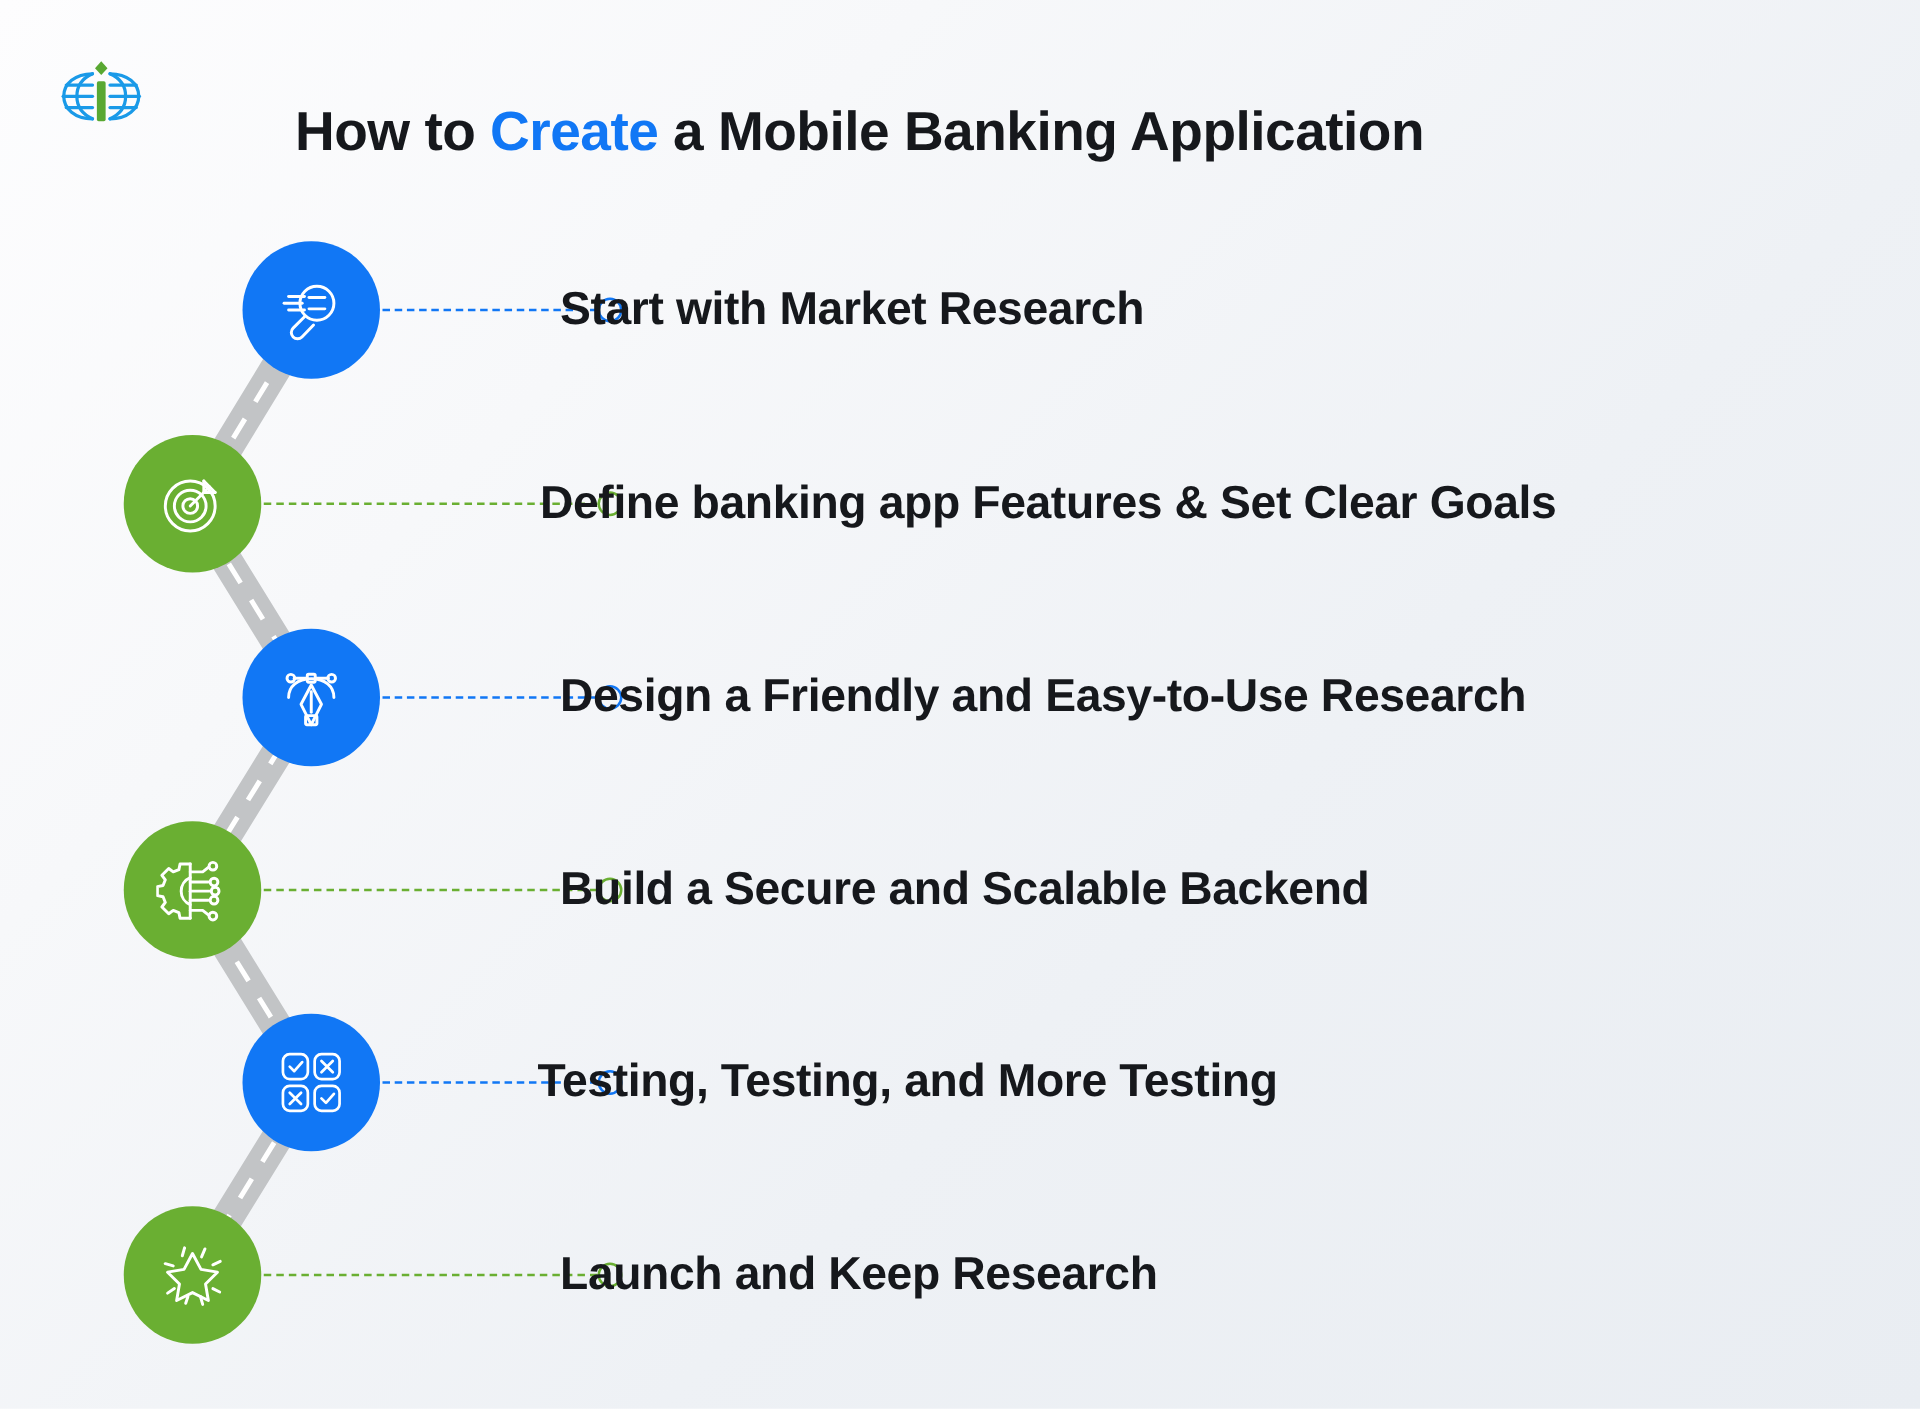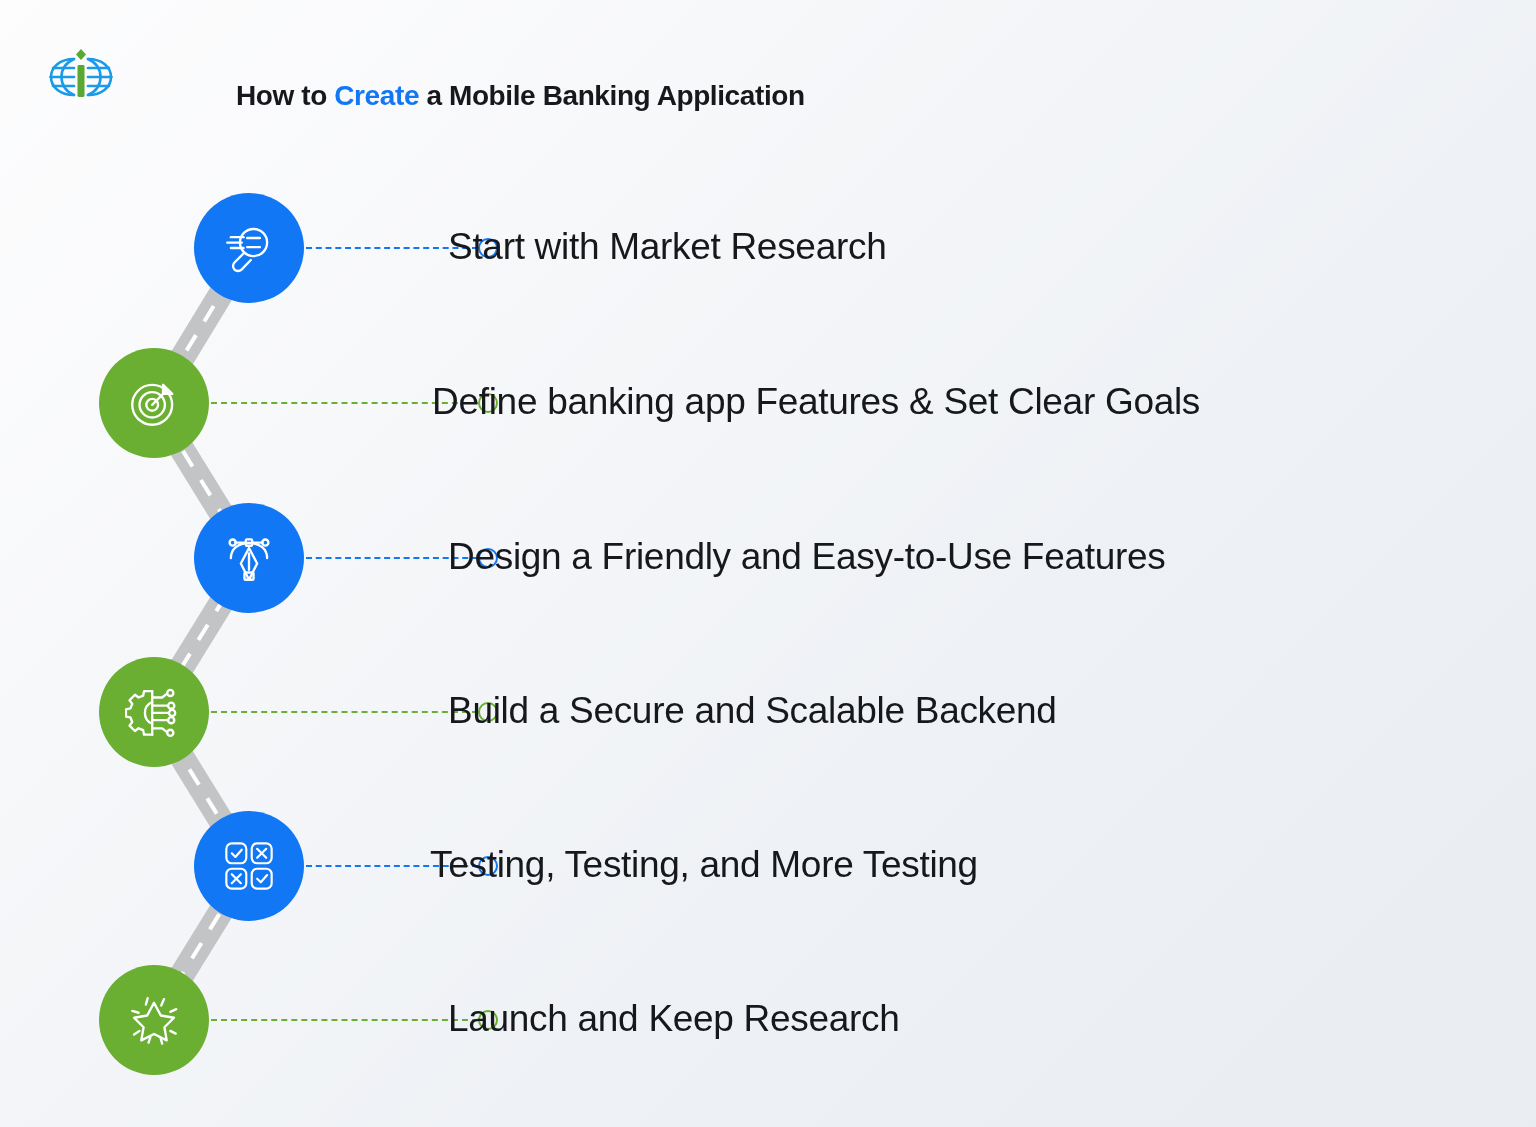--- a/index.html
+++ b/index.html
@@ -39,21 +39,21 @@
     top: 43px;
     width: 72px;
     height: 68px;
   }
 
   #title {
     position: absolute;
     left: 236px;
     top: 48px;
     width: 1080px;
-    font-size: 28px;
+    font-size: 44px;
     font-weight: bold;
     letter-spacing: -0.4px;
     color: #16181c;
     white-space: nowrap;
     line-height: 58px;
   }
   #title .accent {
     color: #1177f5;
   }
 
@@ -124,21 +124,21 @@
   }
   .connector.green-line .ring {
     border-color: #6aaf32;
   }
 
   .step-label {
     position: absolute;
     top: 28px;
     left: 0;
     font-size: 37px;
-    font-weight: normal;
+    font-weight: bold;
     color: #16181c;
     white-space: nowrap;
     letter-spacing: -0.3px;
     line-height: 52px;
   }
 </style>
 </head>
 <body>
 
 <div id="page">
@@ -228,21 +228,21 @@
         <path d="M12 32 C12 22 20 15.5 32 15.5 C44 15.5 52 22 52 32"></path>
         <path d="M32 21 L41 38 L32 56 L23 38 Z"></path>
         <line x1="32" y1="27" x2="32" y2="45"></line>
         <rect x="27" y="48" width="10" height="8" rx="1.2"></rect>
       </svg>
     </div>
     <div class="connector" style="left:112px; width:172px;">
       <div class="dash"></div>
       <div class="ring"></div>
     </div>
-    <div class="step-label" style="left:254px;">Design a Friendly and Easy-to-Use Features</div>
+    <div class="step-label" style="left:254px;">Design a Friendly and Easy-to-Use Research</div>
   </div>
 
   <div class="step" style="left:99px; top:657px;">
     <div class="bubble green">
       <svg viewBox="0 0 64 64" xmlns="http://www.w3.org/2000/svg" fill="none" stroke="#ffffff" stroke-width="2.6" stroke-linecap="round" stroke-linejoin="round">
 
         <path d="M30 9 L21 9 L20 14 L15 16 L11 13 L5 19 L8 23 L6 28 L1 29 L1 37 L6 38 L8 43 L5 47 L11 53 L15 50 L20 52 L21 57 L30 57"></path>
 
         <path d="M30 21 A13 13 0 0 0 30 45"></path>
 

